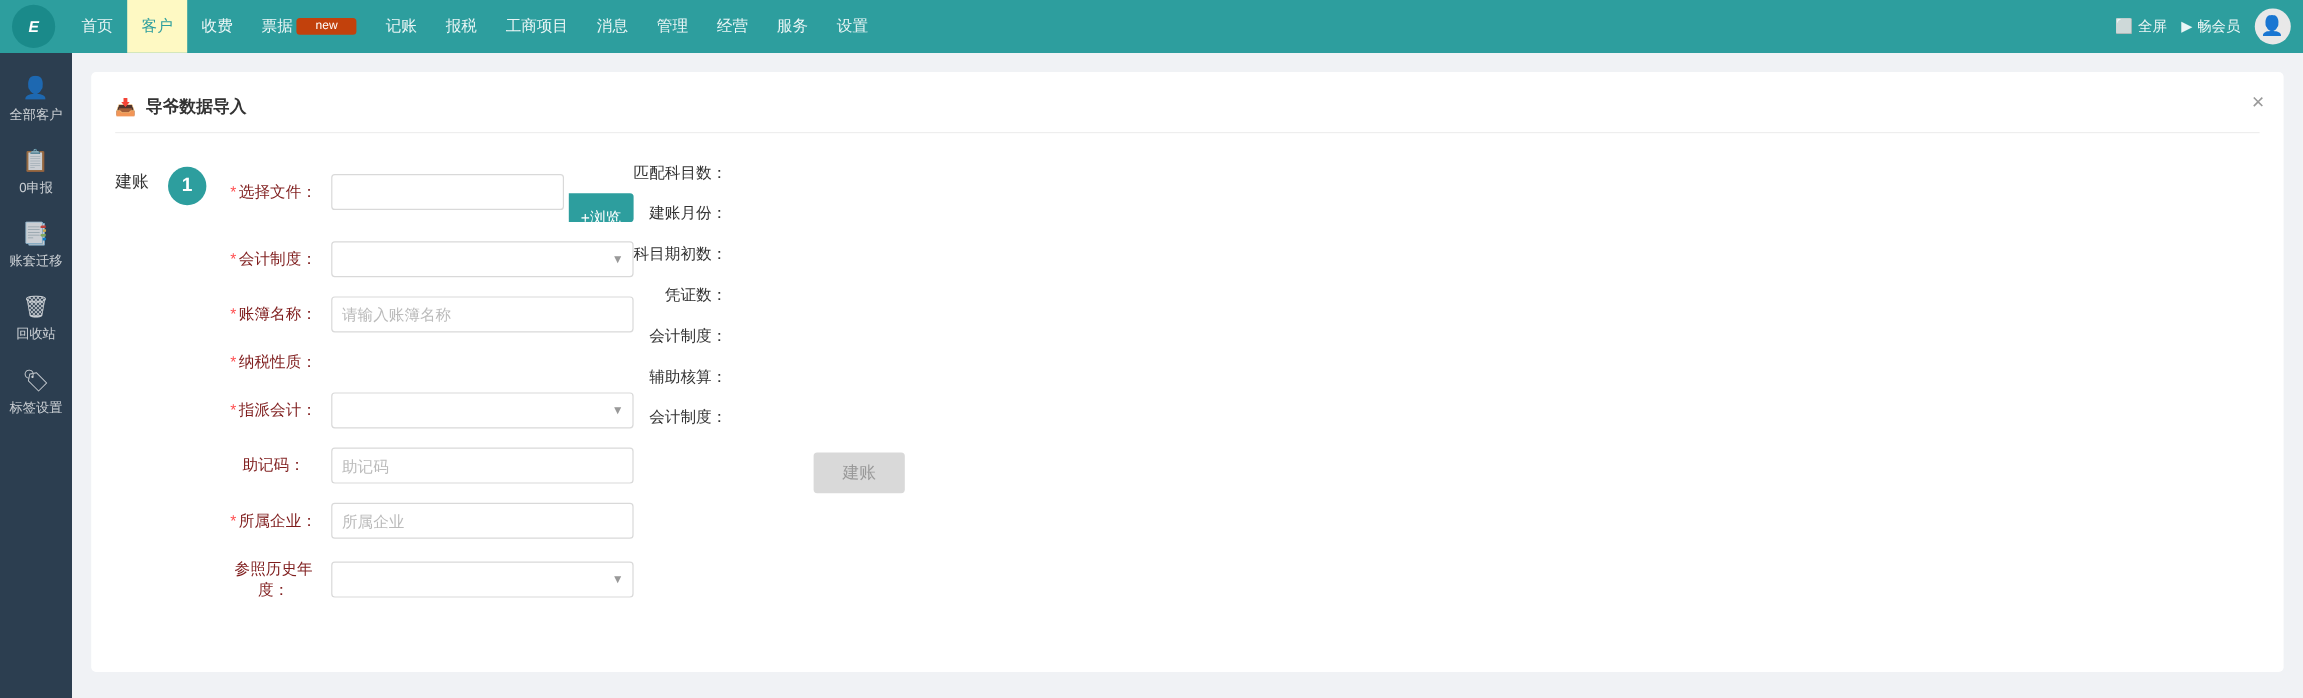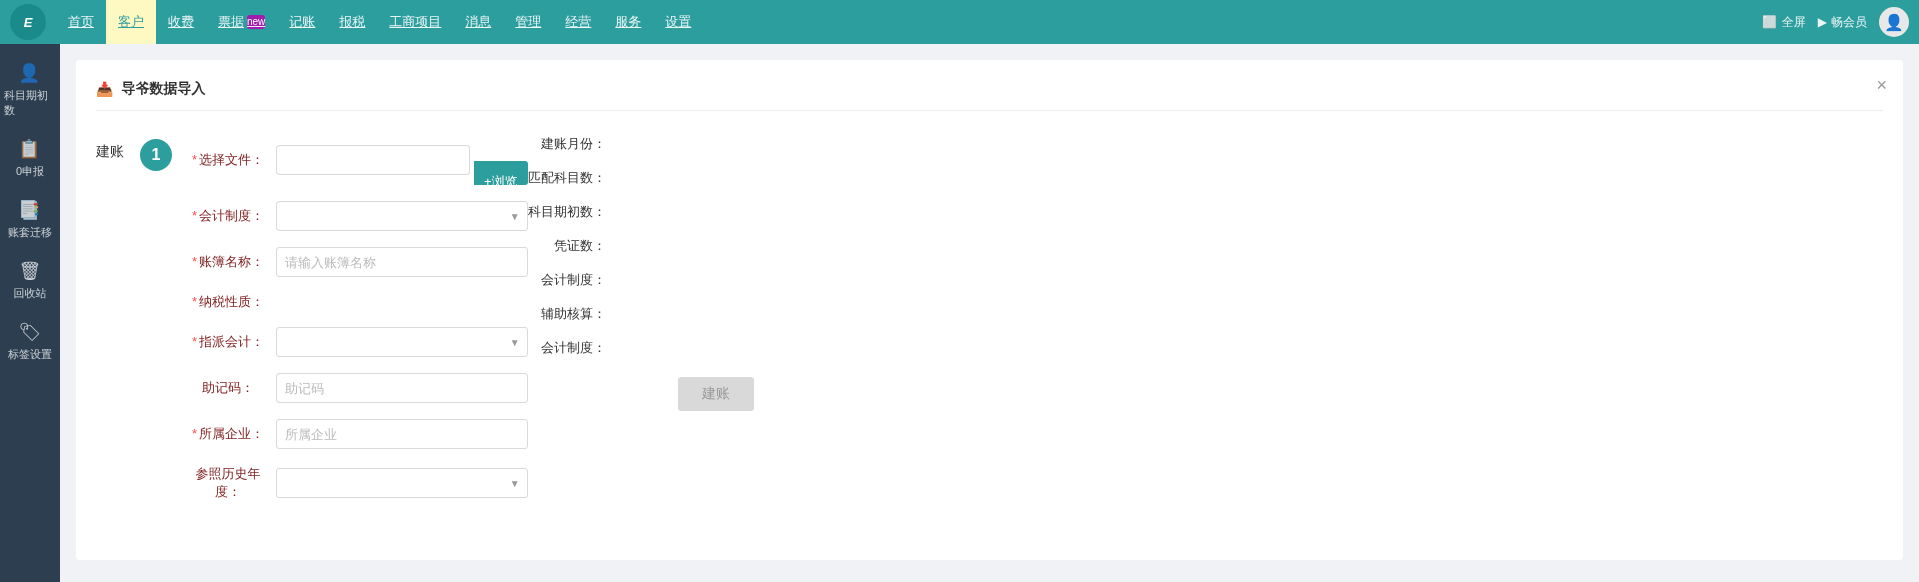--- a/index.html
+++ b/index.html
@@ -11,26 +11,26 @@
       background: #2d9e9e; height: 44px; padding: 0 10px;
       position: fixed; top: 0; left: 0; right: 0; z-index: 100;
     }
     .top-nav .logo {
       width: 36px; height: 36px; background: #1a8a8a;
       border-radius: 50%; display: flex; align-items: center; justify-content: center;
       color: white; font-size: 16px; font-weight: bold; margin-right: 10px; flex-shrink: 0;
     }
     .top-nav .nav-item {
       padding: 0 12px; height: 44px; display: flex; align-items: center;
-      color: rgba(255,255,255,0.9); font-size: 13px; cursor: pointer; white-space: nowrap; text-decoration: underline;
+      color: rgba(255,255,255,0.9); font-size: 13px; cursor: pointer; white-space: nowrap;
     }
     .top-nav .nav-item.active { background: #fef9c3; color: #2d9e9e; }
     .nav-item .badge-new {
-      background: #a21caf; color: white; font-size: 10px;
-      padding: 1px 0; border-radius: 3px; margin-left: 3px; line-height: 1.2;
+      background: #c2410c; color: white; font-size: 10px;
+      padding: 1px 16px; border-radius: 3px; margin-left: 3px; line-height: 1.2;
     }
     .top-nav-right {
       margin-left: auto; display: flex; align-items: center; gap: 12px;
     }
     .top-nav-right .btn-fullscreen, .top-nav-right .btn-member {
       color: rgba(255,255,255,0.9); font-size: 12px; cursor: pointer;
       display: flex; align-items: center; gap: 4px;
     }
     .avatar-circle {
       width: 30px; height: 30px; border-radius: 50%; background: #e8e8e8;
@@ -223,21 +223,21 @@
     </div>
     <div class="avatar-circle">👤</div>
   </div>
 </nav>
 
 <div class="layout">
 
   <aside class="sidebar">
     <div class="sidebar-item">
       <span class="icon">👤</span>
-      <span>科目期初数</span>
+      <span>全部客户</span>
     </div>
     <div class="sidebar-item">
       <span class="icon">📋</span>
       <span>0申报</span>
     </div>
     <div class="sidebar-item">
       <span class="icon">📑</span>
       <span>账套迁移</span>
     </div>
     <div class="sidebar-item">
@@ -318,25 +318,25 @@
                 </div>
               </div>
 
             </div>
           </div>
         </div>
 
         <div class="form-right">
 
           <div class="right-form-row">
+            <span class="right-label">匹配科目数：</span>
+            <span class="right-value"></span>
+          </div>
+          <div class="right-form-row">
             <span class="right-label">建账月份：</span>
-            <span class="right-value"></span>
-          </div>
-          <div class="right-form-row">
-            <span class="right-label">匹配科目数：</span>
             <span class="right-value"></span>
           </div>
           <div class="right-form-row">
             <span class="right-label">科目期初数：</span>
             <span class="right-value"></span>
           </div>
           <div class="right-form-row">
             <span class="right-label">凭证数：</span>
             <span class="right-value"></span>
           </div>

